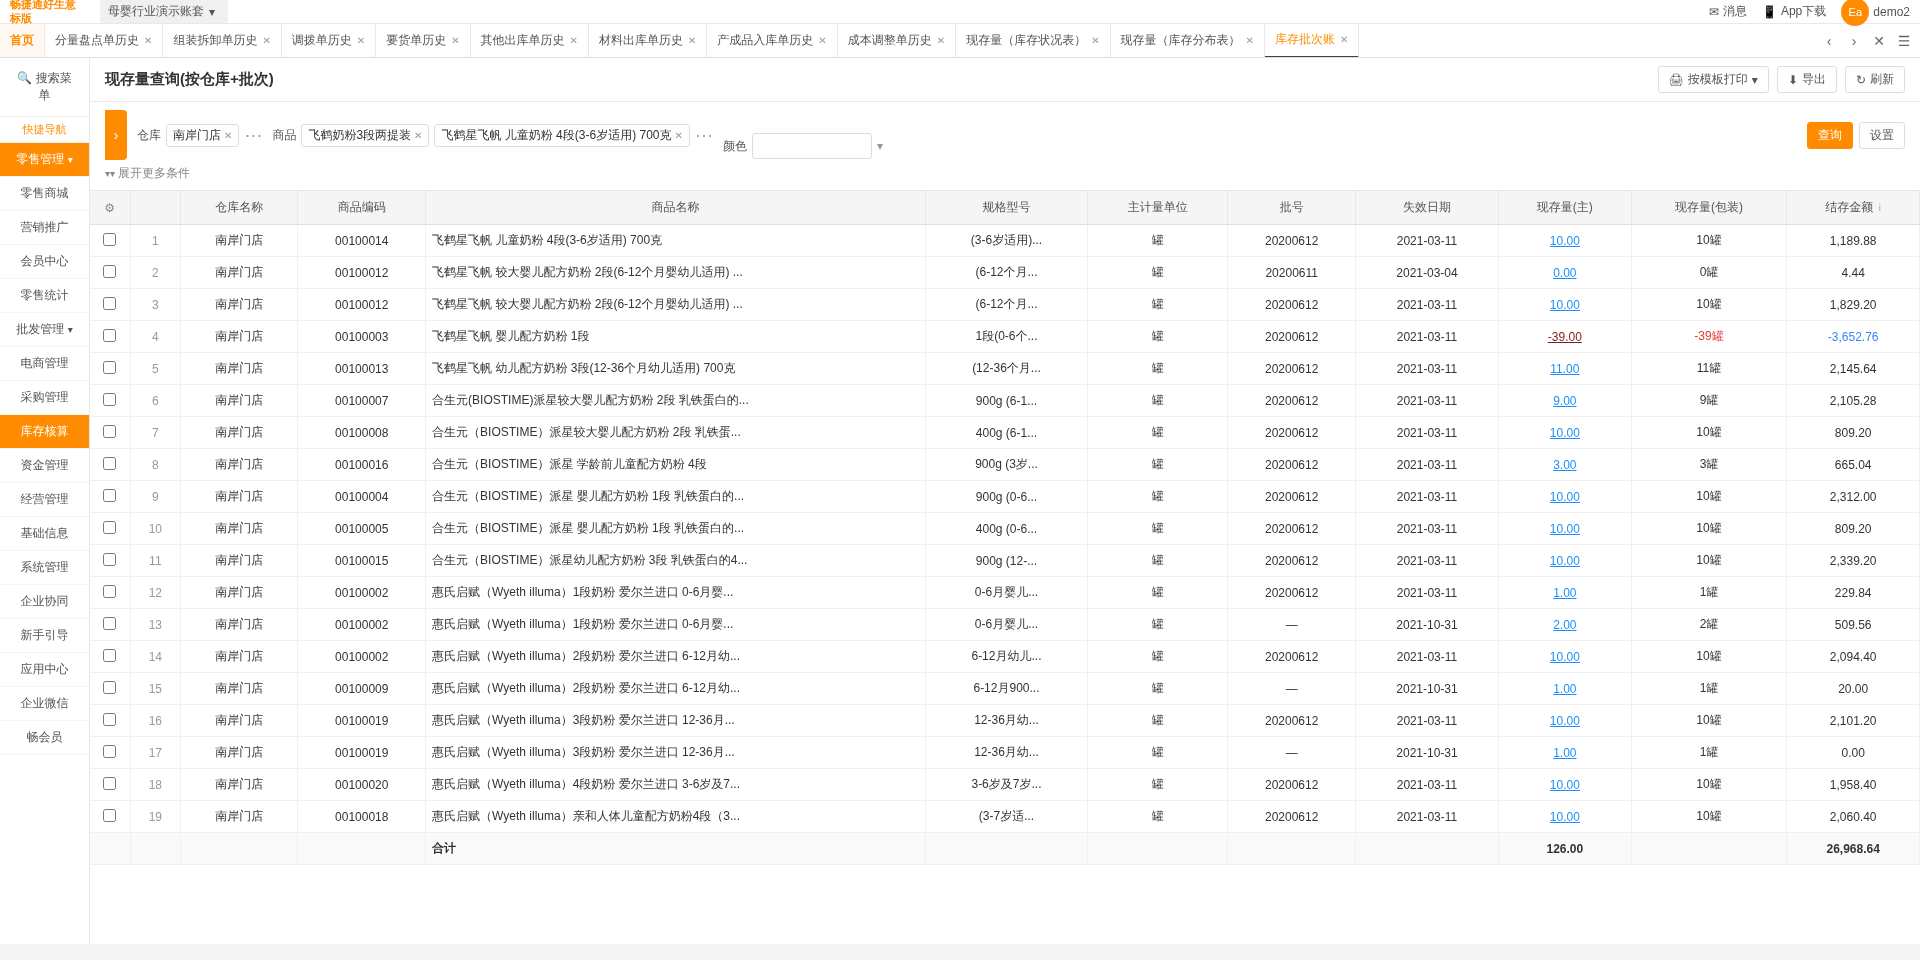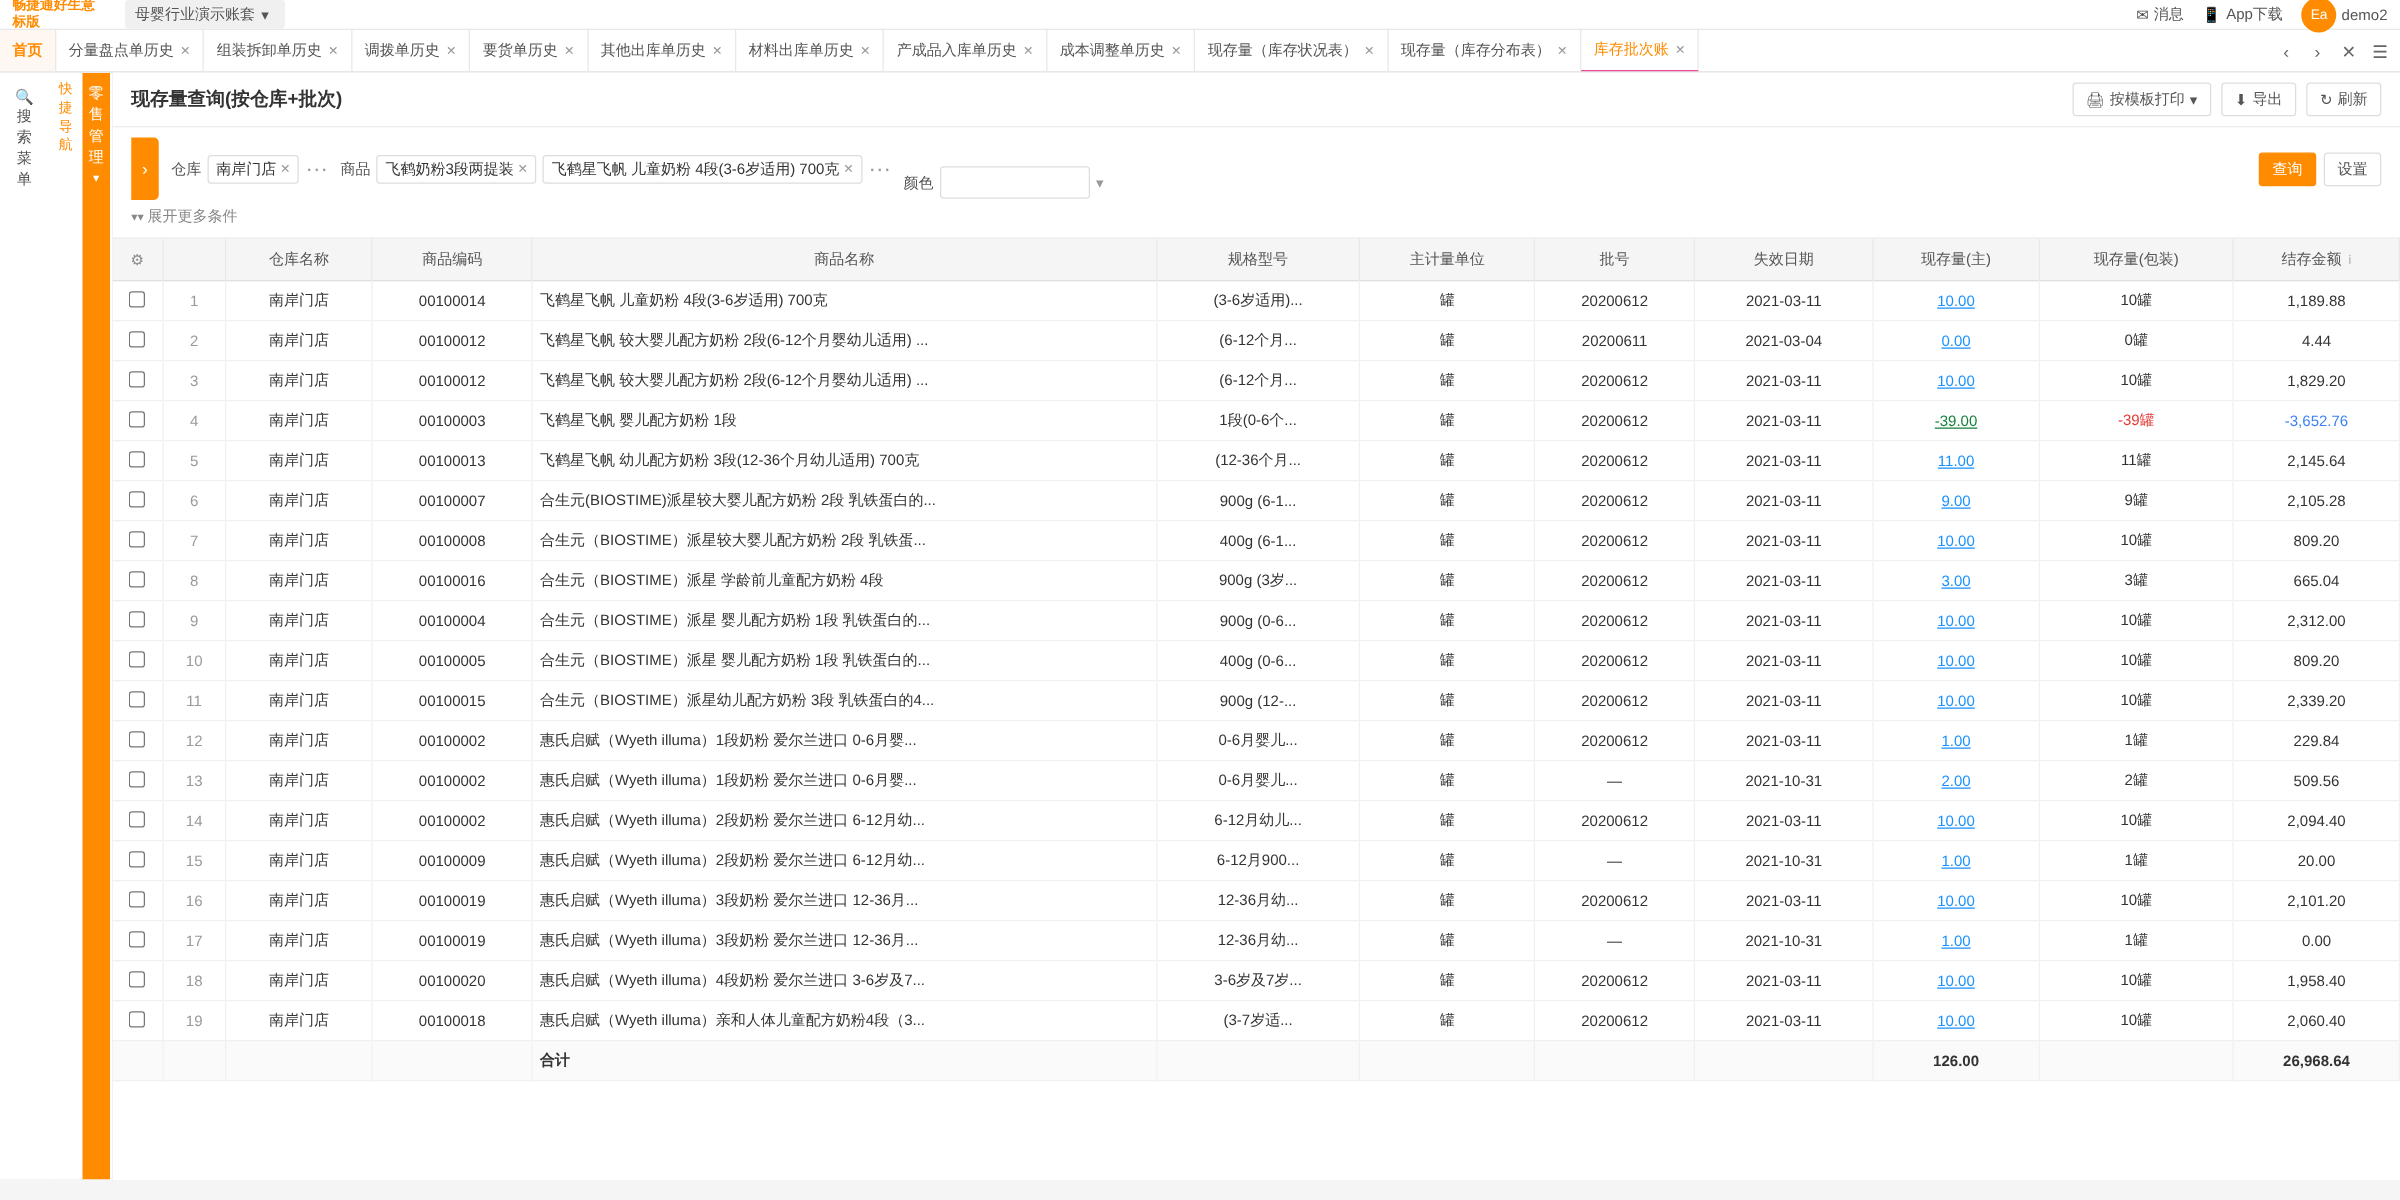--- a/index.html
+++ b/index.html
@@ -12,30 +12,30 @@
     .industry-selector { display: flex; align-items: center; background: #f0f0f0; border-radius: 3px; padding: 3px 8px; cursor: pointer; font-size: 12px; color: #555; margin-right: auto; }
     .industry-selector span { margin-right: 5px; }
     .top-right { display: flex; align-items: center; gap: 15px; }
     .top-icon-btn { display: flex; align-items: center; gap: 4px; color: #555; cursor: pointer; font-size: 12px; }
     .avatar { width: 28px; height: 28px; border-radius: 50%; background: #ff8c00; display: flex; align-items: center; justify-content: center; color: #fff; font-size: 11px; }
 
     
     .tab-bar { display: flex; align-items: center; background: #fff; height: 34px; border-bottom: 1px solid #e0e0e0; overflow: hidden; }
     .tab-item { display: flex; align-items: center; padding: 0 10px; height: 34px; border-right: 1px solid #e8e8e8; font-size: 12px; color: #555; cursor: pointer; white-space: nowrap; flex-shrink: 0; }
     .tab-item.home { color: #ff8c00; font-weight: bold; background: #fff8f2; }
-    .tab-item.active { color: #ff8c00; border-bottom: 2px solid #ec4899; }
+    .tab-item.active { color: #ff8c00; border-bottom: 2px solid #404040; }
     .tab-close { margin-left: 5px; color: #999; font-size: 10px; cursor: pointer; }
     .tab-nav { display: flex; align-items: center; margin-left: auto; padding: 0 5px; gap: 3px; }
     .tab-nav-btn { width: 22px; height: 22px; display: flex; align-items: center; justify-content: center; cursor: pointer; color: #666; font-size: 14px; }
 
     
     .main-layout { display: flex; height: calc(960px - 74px); }
 
     
-    .sidebar { width: 90px; background: #fff; border-right: 1px solid #e8e8e8; display: flex; flex-direction: row; flex-shrink: 0; overflow-y: auto; }
+    .sidebar { width: 90px; background: #fff; border-right: 1px solid #e8e8e8; display: flex; flex-direction: column; flex-shrink: 0; overflow-y: auto; }
     .search-menu { padding: 8px; border-bottom: 1px solid #f0f0f0; }
     .search-menu-btn { background: none; border: none; color: #555; font-size: 12px; cursor: pointer; width: 100%; text-align: center; padding: 4px; }
     .quick-nav { padding: 5px 8px; font-size: 11px; color: #ff8c00; border-bottom: 1px solid #f0f0f0; text-align: center; cursor: pointer; }
     .sidebar-item { padding: 8px 5px; text-align: center; font-size: 12px; color: #555; cursor: pointer; border-bottom: 1px solid #f5f5f5; }
     .sidebar-item.active { background: #ff8c00; color: #fff; }
     .sidebar-item .arrow { font-size: 10px; }
 
     
     .content-area { flex: 1; display: flex; flex-direction: column; overflow: hidden; }
 
@@ -379,21 +379,21 @@
             <tr>
     <td><input type="checkbox" style="cursor: pointer;"></td>
     <td class="row-num">4</td>
     <td>南岸门店</td>
     <td>00100003</td>
     <td style="text-align:left; max-width:260px; overflow:hidden; text-overflow:ellipsis; white-space:nowrap;">飞鹤星飞帆 婴儿配方奶粉 1段</td>
     <td>1段(0-6个...</td>
     <td>罐</td>
     <td>20200612</td>
     <td>2021-03-11</td>
-    <td class="link" style="color:#15803d;">-39.00</td>
+    <td class="link" style="color:#7f1d1d;">-39.00</td>
     <td style="color:#e53935;">-39罐</td>
     <td style="color:#3b82f6;text-align:center;">-3,652.76</td>
   </tr>
             <tr>
     <td><input type="checkbox" style="cursor: pointer;"></td>
     <td class="row-num">5</td>
     <td>南岸门店</td>
     <td>00100013</td>
     <td style="text-align:left; max-width:260px; overflow:hidden; text-overflow:ellipsis; white-space:nowrap;margin-left:32px;">飞鹤星飞帆 幼儿配方奶粉 3段(12-36个月幼儿适用) 700克</td>
     <td>(12-36个月...</td>

